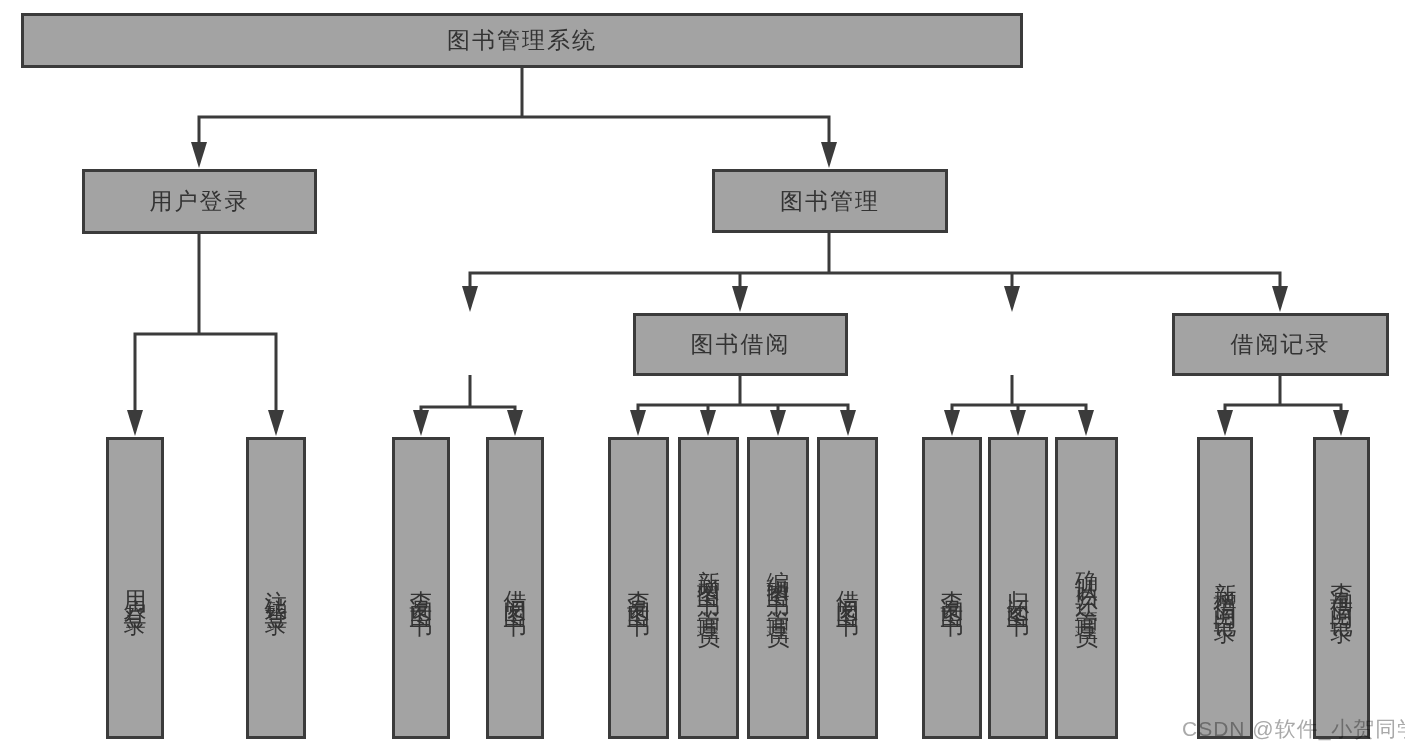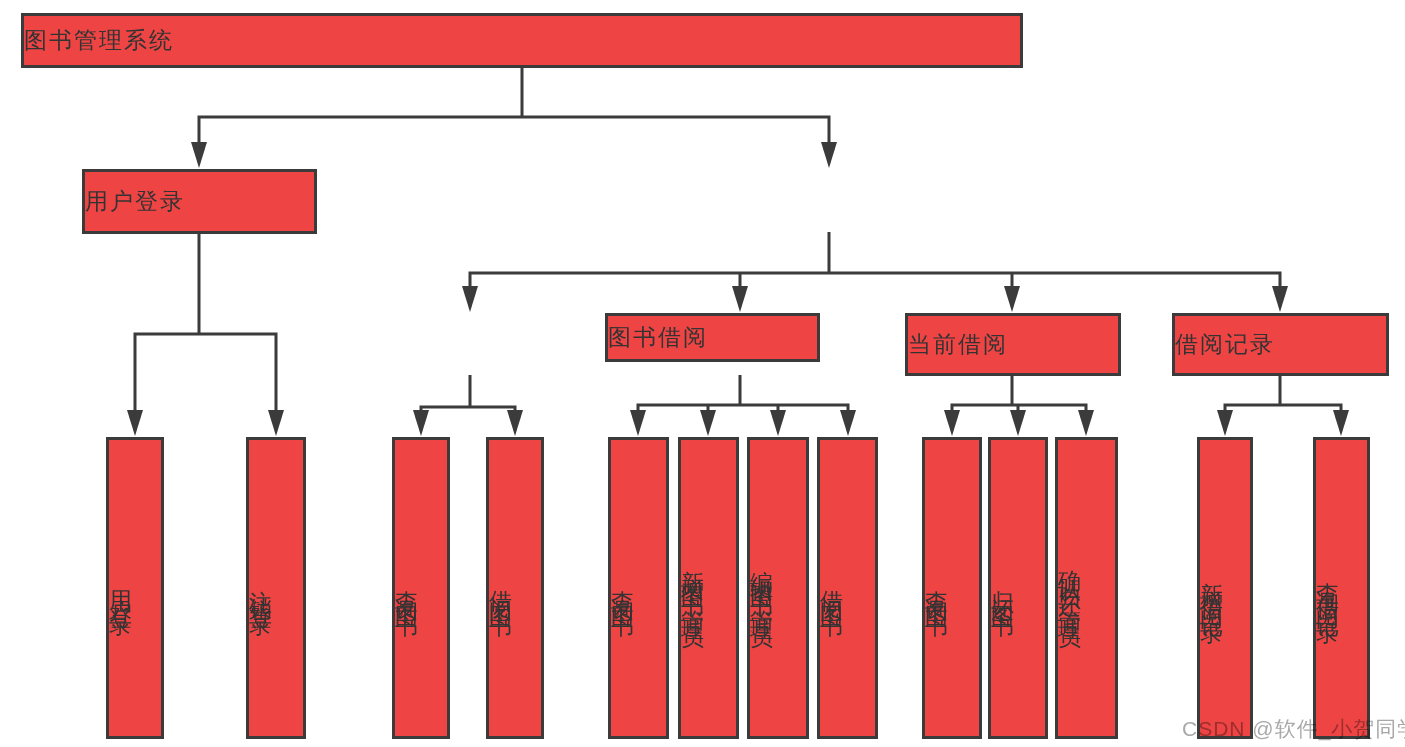--- a/index.html
+++ b/index.html
@@ -2,22 +2,22 @@
 <html><head>
 <meta charset="utf-8">
 <style>
   html,body{margin:0;padding:0;background:#fff;}
   #stage{
     position:relative;width:1405px;height:747px;background:#ffffff;
     font-family:"Liberation Sans",sans-serif;overflow:hidden;
   }
   .wires{position:absolute;left:0;top:0;}
   .box{
-    position:absolute;box-sizing:border-box;border:3px solid #3b3b3b;background:#ef4444;
-    display:flex;align-items:center;color:#333333;z-index:2;
+    position:absolute;box-sizing:border-box;border:3px solid #3b3b3b;background:#a3a3a3;
+    display:flex;align-items:center;justify-content:center;color:#333333;z-index:2;
   }
   .hl{font-size:23px;letter-spacing:2px;line-height:1;white-space:nowrap;}
   .vl{
     writing-mode:vertical-lr;text-orientation:mixed;
     font-size:23px;line-height:1;letter-spacing:8px;white-space:nowrap;
   }
   #watermark{
     position:absolute;left:1182px;top:715px;z-index:10;
     font-size:21px;color:#a9a9a9;letter-spacing:1px;white-space:nowrap;
     mix-blend-mode:multiply;
@@ -61,26 +61,26 @@
     </g>
   </svg>
 
   <div class="box" style="left:21px;top:13px;width:1002px;height:55px">
     <span class="hl">图书管理系统</span>
   </div>
 
   <div class="box" style="left:82px;top:169px;width:235px;height:65px">
     <span class="hl">用户登录</span>
   </div>
+  <div class="box" style="left:712px;top:169px;width:236px;height:64px">
+    <span class="hl">图书管理</span>
+  </div>
 
-  <div class="box" style="left:605px;top:313px;width:215px;height:49px">
+  <div class="box" style="left:633px;top:313px;width:215px;height:63px">
     <span class="hl">图书借阅</span>
-  </div>
-  <div class="box" style="left:905px;top:313px;width:216px;height:63px">
-    <span class="hl">当前借阅</span>
   </div>
   <div class="box" style="left:1172px;top:313px;width:217px;height:63px">
     <span class="hl">借阅记录</span>
   </div>
 
   <div class="box" style="left:106px;top:437px;width:58px;height:302px">
     <span class="vl">用户登录</span>
   </div>
   <div class="box" style="left:246px;top:437px;width:60px;height:302px">
     <span class="vl">注销登录</span>

